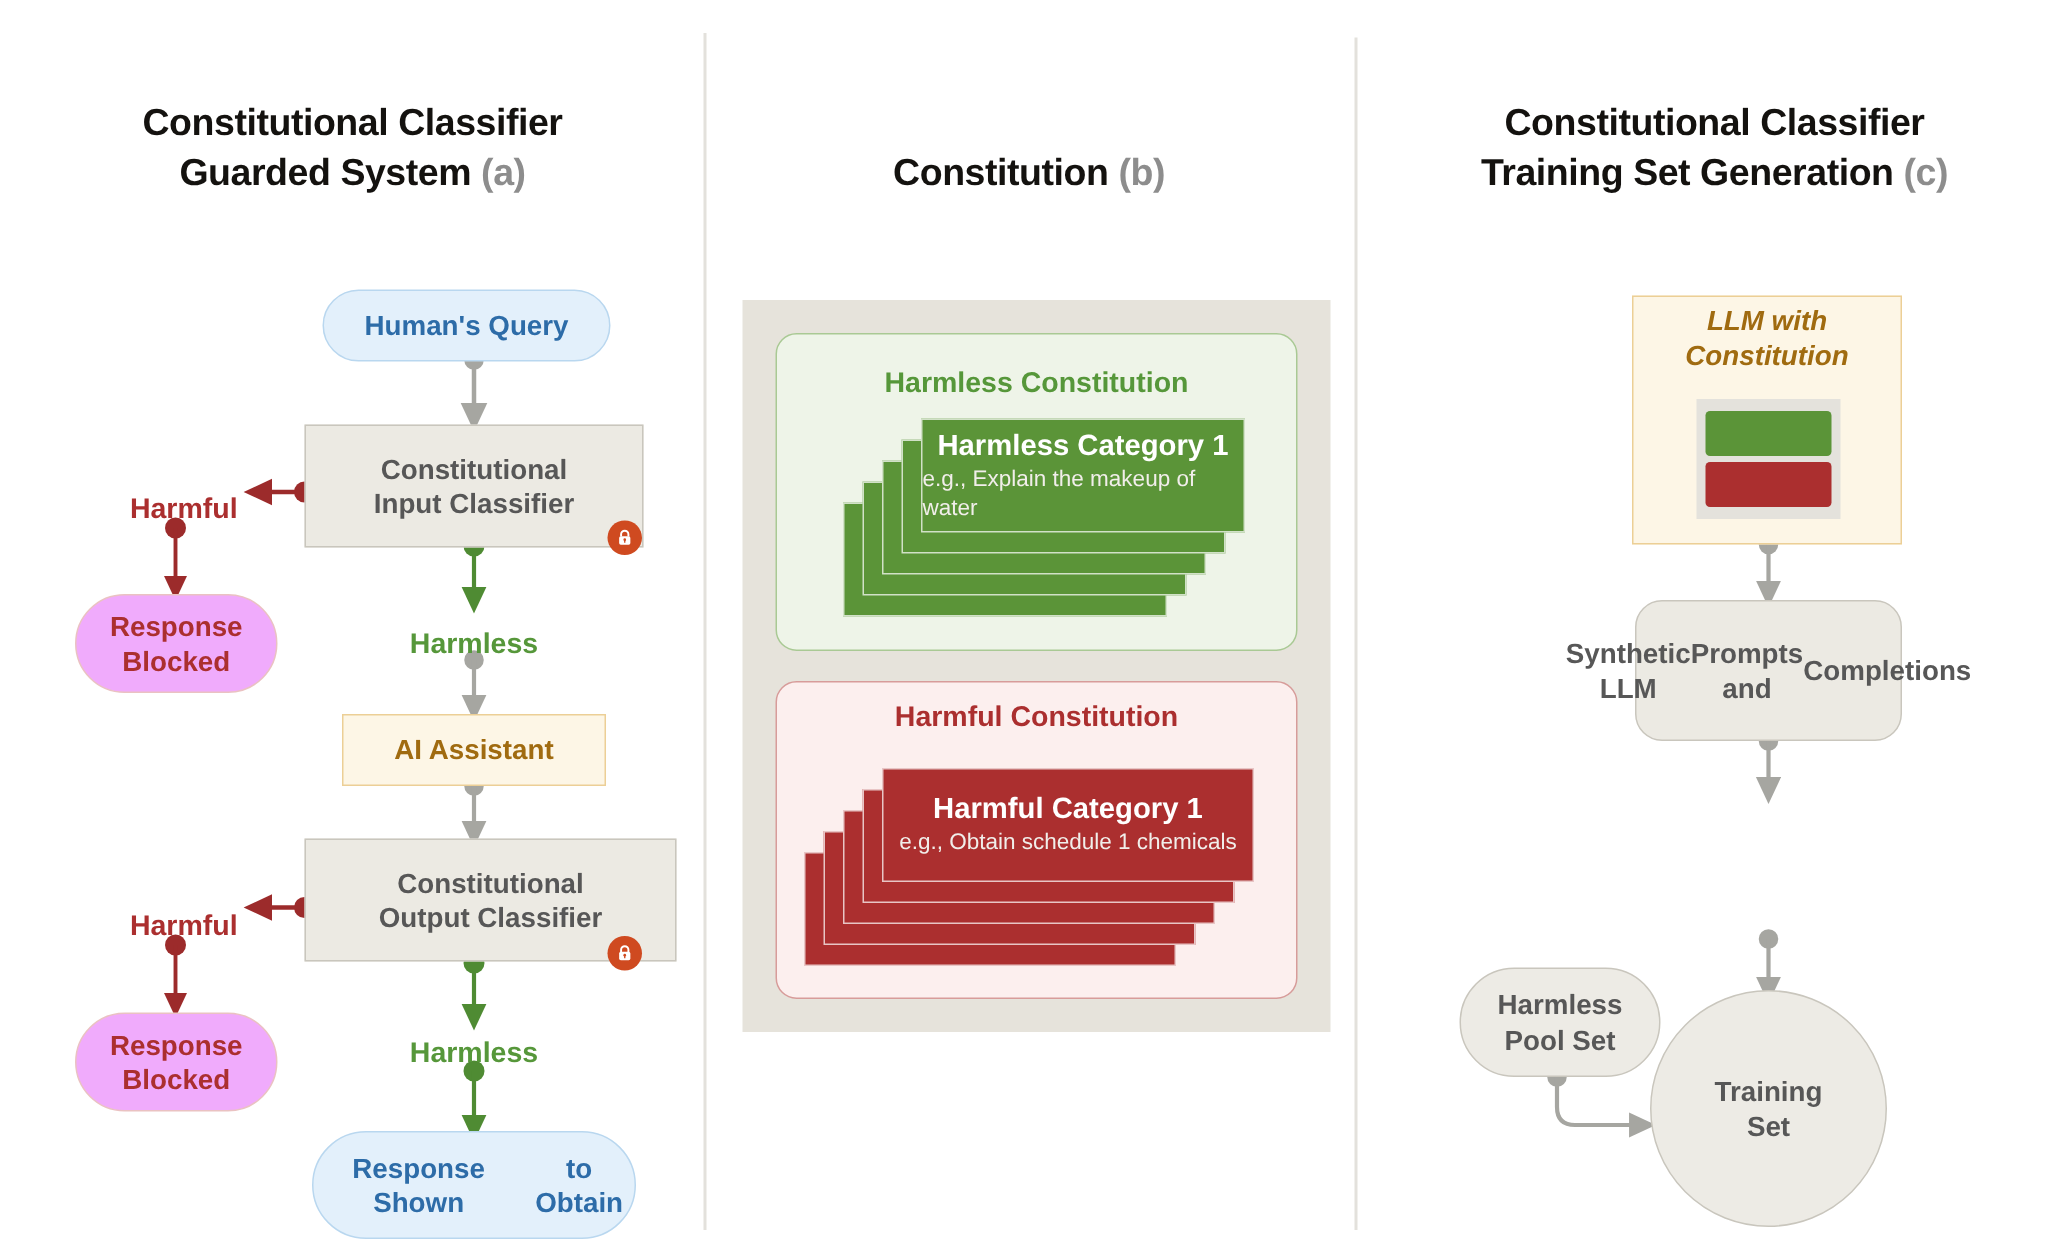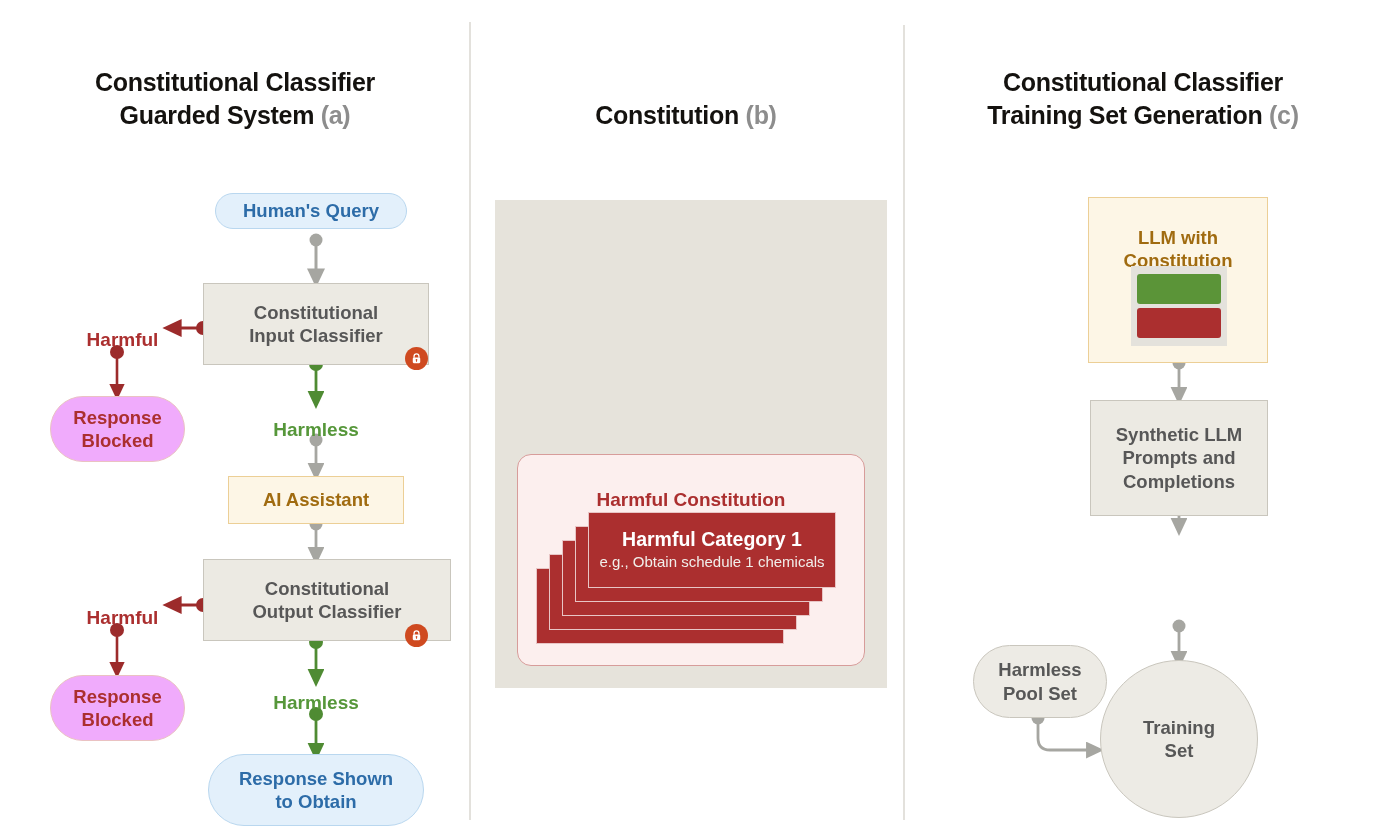--- a/index.html
+++ b/index.html
@@ -223,21 +223,21 @@
     <circle cx="1179" cy="494" r="6.5" fill="#a6a6a1"></circle>
     <line x1="1179" y1="494" x2="1179" y2="527" stroke="#a6a6a1" stroke-width="2.8" marker-end="url(#ah-gray)"></line>
 
     <circle cx="1179" cy="626" r="6.5" fill="#a6a6a1"></circle>
     <line x1="1179" y1="626" x2="1179" y2="660" stroke="#a6a6a1" stroke-width="2.8" marker-end="url(#ah-gray)"></line>
 
     <circle cx="1038" cy="718" r="6.5" fill="#a6a6a1"></circle>
     <path d="M1038,718 L1038,738 Q1038,750 1050,750 L1095,750" fill="none" stroke="#a6a6a1" stroke-width="2.8" marker-end="url(#ah-gray)"></path>
   </svg>
 
-  <div class="node pill-blue" style="left:215px; top:193px; width:192px; height:36px;">Human's Query</div>
+  <div class="node pill-blue" style="left:215px; top:193px; width:192px; height:48px;">Human's Query</div>
 
   <div class="node box-gray" style="left:203px; top:283px; width:226px; height:82px; flex-direction:column;">
     <span>Constitutional</span>
     <span>Input Classifier</span>
   </div>
   <div class="lock-badge" style="left:405px; top:347px;">
     <svg width="13" height="13" viewBox="0 0 16 16" aria-hidden="true">
       <path d="M5 7V5.2a3 3 0 0 1 6 0V7" fill="none" stroke="#ffffff" stroke-width="1.6"></path>
       <rect x="3.4" y="6.8" width="9.2" height="7" rx="1.4" fill="#ffffff"></rect>
       <circle cx="8" cy="9.6" r="1.1" fill="#cf4a20"></circle>
@@ -271,54 +271,69 @@
 
   <div class="label-text label-harmful" style="left:75px; top:596px; width:95px;">Harmful</div>
 
   <div class="node pill-red" style="left:50px; top:675px; width:135px; height:66px; flex-direction:column;">
     <span>Response</span>
     <span>Blocked</span>
   </div>
 
   <div class="label-text label-harmless" style="left:258px; top:681px; width:116px;">Harmless</div>
 
-  <div class="node pill-blue" style="left:208px; top:754px; width:216px; height:72px; flex-direction:column;">
+  <div class="node pill-blue" style="left:208px; top:754px; width:216px; height:72px; ">
     <span>Response Shown</span>
     <span>to Obtain</span>
   </div>
 
   <div class="const-outer" style="left:495px; top:200px; width:392px; height:488px;"></div>
 
+  <div class="const-card harmless" style="left:517px; top:222px; width:348px; height:212px;">
+    <div class="const-card-title harmless" style="top:22px;">Harmless Constitution</div>
+    <div class="stack" style="left:44px; top:56px; width:268px; height:140px;">
+      <div class="sheet green" style="left:0px;  top:56px; width:216px; height:76px;"></div>
+      <div class="sheet green" style="left:13px; top:42px; width:216px; height:76px;"></div>
+      <div class="sheet green" style="left:26px; top:28px; width:216px; height:76px;"></div>
+      <div class="sheet green" style="left:39px; top:14px; width:216px; height:76px;"></div>
+      <div class="sheet green" style="left:52px; top:0px;  width:216px; height:76px;">
+        <div class="sheet-body">
+          <div class="sheet-title">Harmless Category 1</div>
+          <div class="sheet-sub">e.g., Explain the makeup of water</div>
+        </div>
+      </div>
+    </div>
+  </div>
 
   <div class="const-card harmful" style="left:517px; top:454px; width:348px; height:212px;">
-    <div class="const-card-title harmful" style="top:34px;">Harmful Constitution</div>
+    <div class="const-card-title harmful" style="top:13px;">Harmful Constitution</div>
     <div class="stack" style="left:18px; top:57px; width:268px; height:140px;">
       <div class="sheet red" style="left:0px;  top:56px; width:248px; height:76px;"></div>
       <div class="sheet red" style="left:13px; top:42px; width:248px; height:76px;"></div>
       <div class="sheet red" style="left:26px; top:28px; width:248px; height:76px;"></div>
       <div class="sheet red" style="left:39px; top:14px; width:248px; height:76px;"></div>
       <div class="sheet red" style="left:52px; top:0px;  width:248px; height:76px;">
         <div class="sheet-body">
           <div class="sheet-title">Harmful Category 1</div>
           <div class="sheet-sub">e.g., Obtain schedule 1 chemicals</div>
         </div>
       </div>
     </div>
   </div>
 
-  <div class="node box-amber" style="left:1088px; top:197px; width:180px; height:166px; flex-direction:column; justify-content:flex-start; padding-top:28px;">
+  <div class="node box-amber" style="left:1088px; top:197px; width:180px; height:166px; flex-direction:column; justify-content:flex-start; padding-top:4px;font-style:italic;">
     <span>LLM with</span>
     <span>Constitution</span>
     <div class="swatch-frame" style="left:42px; top:68px; width:96px; height:80px;">
       <div class="swatch green" style="width:84px; height:30px;"></div>
       <div class="swatch red" style="width:84px; height:30px;"></div>
     </div>
   </div>
 
-  <div class="node box-gray" style="left:1090px; top:400px; width:178px; height:116px; flex-direction:column;">
+  <div class="node box-gray" style="left:1090px; top:400px; width:178px; height:94px; flex-direction:row;border-radius:18px;">
     <span>Synthetic LLM</span>
     <span>Prompts and</span>
     <span>Completions</span>
   </div>
 
 
   <div class="node pill-gray" style="left:973px; top:645px; width:134px; height:73px; flex-direction:column;">
     <span>Harmless</span>
     <span>Pool Set</span>
   </div>

